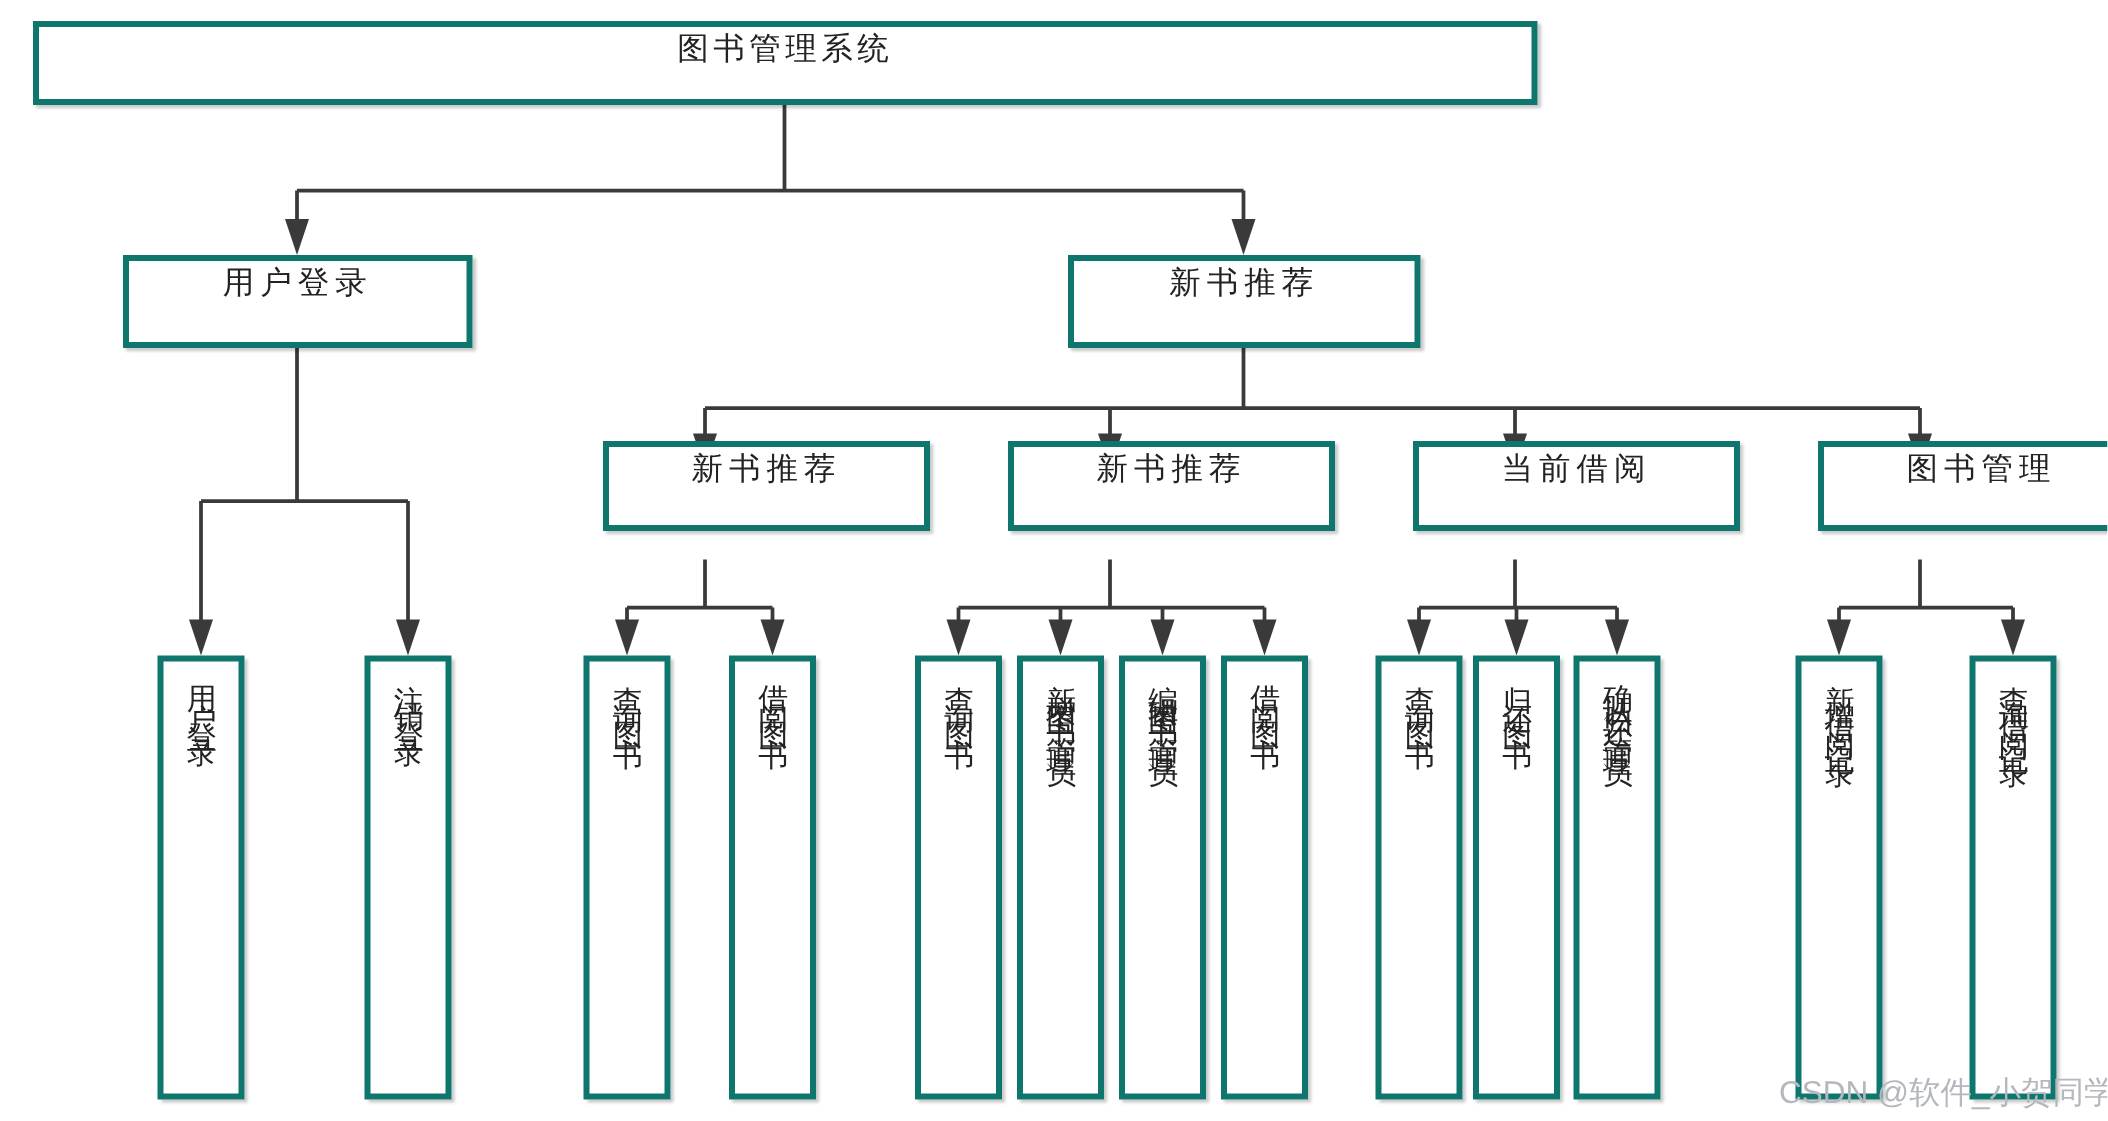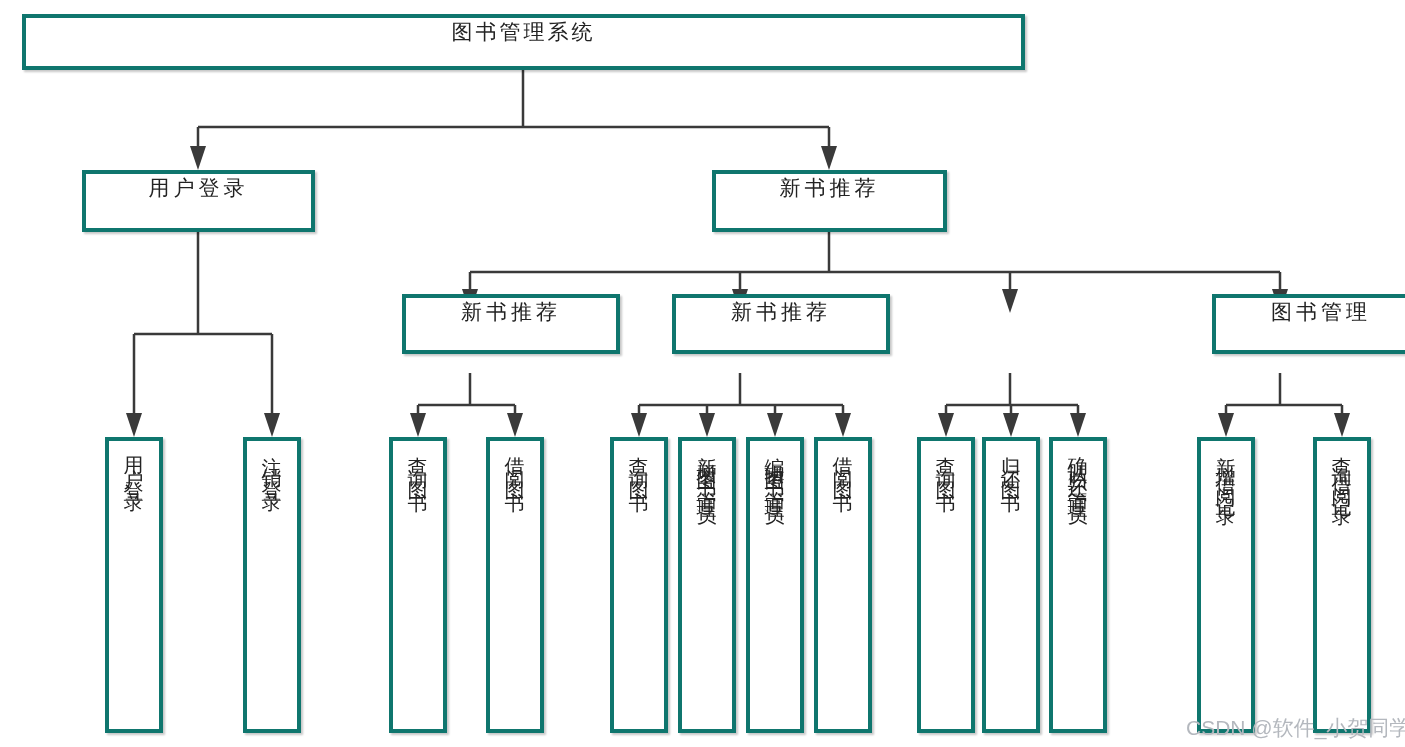--- a/index.html
+++ b/index.html
@@ -88,20 +88,23 @@
   <div class="node" style="left:712px;top:170px;width:235px;height:62px">
     <span class="hlabel">新书推荐</span>
   </div>
 
   <div class="node l3" style="left:360px">
     <span class="hlabel">新书推荐</span>
   </div>
   <div class="node l3" style="left:630px">
     <span class="hlabel">新书推荐</span>
   </div>
+  <div class="node l3" style="left:900px">
+    <span class="hlabel">当前借阅</span>
+  </div>
   <div class="node l3" style="left:1170px">
     <span class="hlabel">图书管理</span>
   </div>
 
   <div class="node leaf" style="left:105px">
     <span class="vlabel">用户登录</span>
   </div>
   <div class="node leaf" style="left:243px">
     <span class="vlabel">注销登录</span>
   </div>

